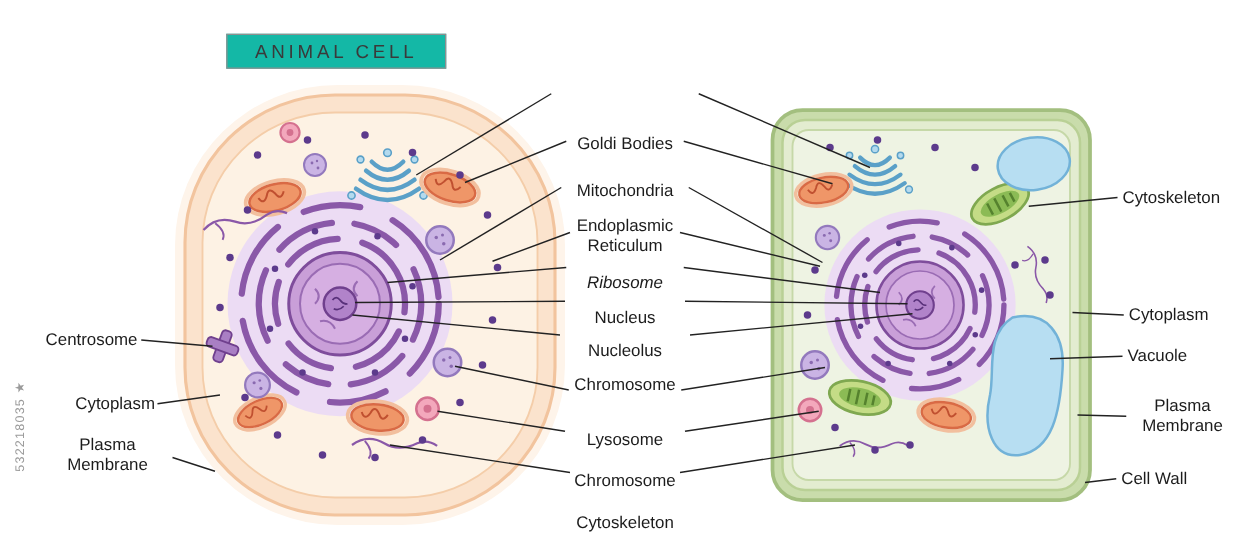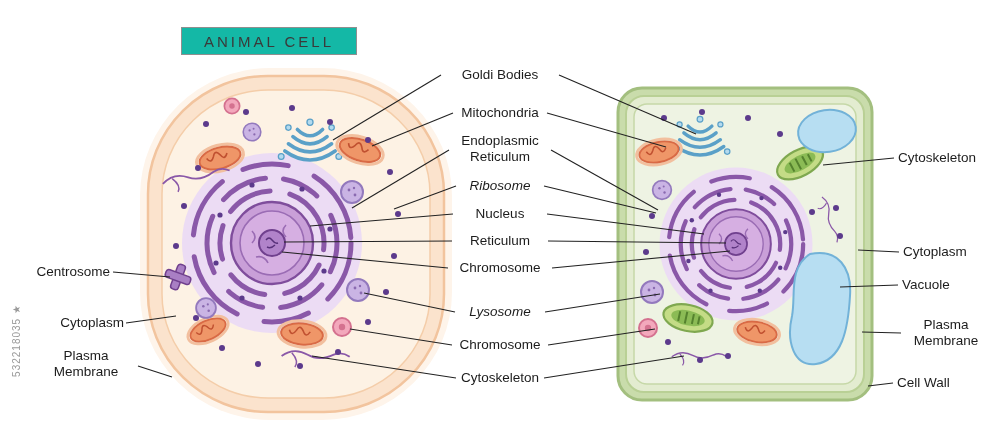--- a/index.html
+++ b/index.html
@@ -23,30 +23,30 @@
   }
   .title-animal{left:181px;top:27px;width:174px;height:26px;}
   .title-plant{left:659px;top:27px;width:170px;height:26px;}
   .lbl{
     position:absolute;
     font-size:13.5px;
     color:#1c1c1c;
     line-height:1.2;
     white-space:nowrap;
   }
-  .lbl.center{left:500px;transform:translateX(-50%);text-align:center;}
+  .lbl.center{left:500px;transform:translateX(-50%);text-align:center;margin-top:40px;}
   .lbl.wrap{white-space:normal;}
   .lbl-golgi{top:67px;}
   .lbl-mito{top:105px;}
   .lbl-er{top:133px;width:112px;}
   .lbl-ribo{top:178px;font-style:italic;}
   .lbl-nucleus{top:206px;}
   .lbl-nucleolus{top:233px;}
   .lbl-chromo{top:260px;}
-  .lbl-lyso{top:304px;font-style:italic;}
+  .lbl-lyso{top:304px;}
   .lbl-perox{top:337px;}
   .lbl-cytosk{top:370px;}
   .lbl-centrosome{left:20px;top:264px;width:90px;text-align:right;}
   .lbl-cyto-left{left:40px;top:315px;width:84px;text-align:right;}
   .lbl-plasma-left{left:38px;top:348px;width:96px;text-align:center;}
   .lbl-chloroplast{left:898px;top:150px;}
   .lbl-cyto-right{left:903px;top:244px;}
   .lbl-vacuole{left:902px;top:277px;}
   .lbl-plasma-right{left:903px;top:317px;width:86px;text-align:center;}
   .lbl-cellwall{left:897px;top:375px;}
@@ -238,21 +238,21 @@
     </g>
   </svg>
 
   <div class="title-box title-animal">ANIMAL CELL</div>
 
   <div class="lbl center lbl-golgi">Goldi Bodies</div>
   <div class="lbl center lbl-mito">Mitochondria</div>
   <div class="lbl center wrap lbl-er">Endoplasmic Reticulum</div>
   <div class="lbl center lbl-ribo">Ribosome</div>
   <div class="lbl center lbl-nucleus">Nucleus</div>
-  <div class="lbl center lbl-nucleolus">Reticulum</div>
+  <div class="lbl center lbl-nucleolus">Nucleolus</div>
   <div class="lbl center lbl-chromo">Chromosome</div>
   <div class="lbl center lbl-lyso">Lysosome</div>
   <div class="lbl center lbl-perox">Chromosome</div>
   <div class="lbl center lbl-cytosk">Cytoskeleton</div>
 
   <div class="lbl lbl-centrosome">Centrosome</div>
   <div class="lbl lbl-cyto-left">Cytoplasm</div>
   <div class="lbl wrap lbl-plasma-left">Plasma Membrane</div>
 
   <div class="lbl lbl-chloroplast">Cytoskeleton</div>

